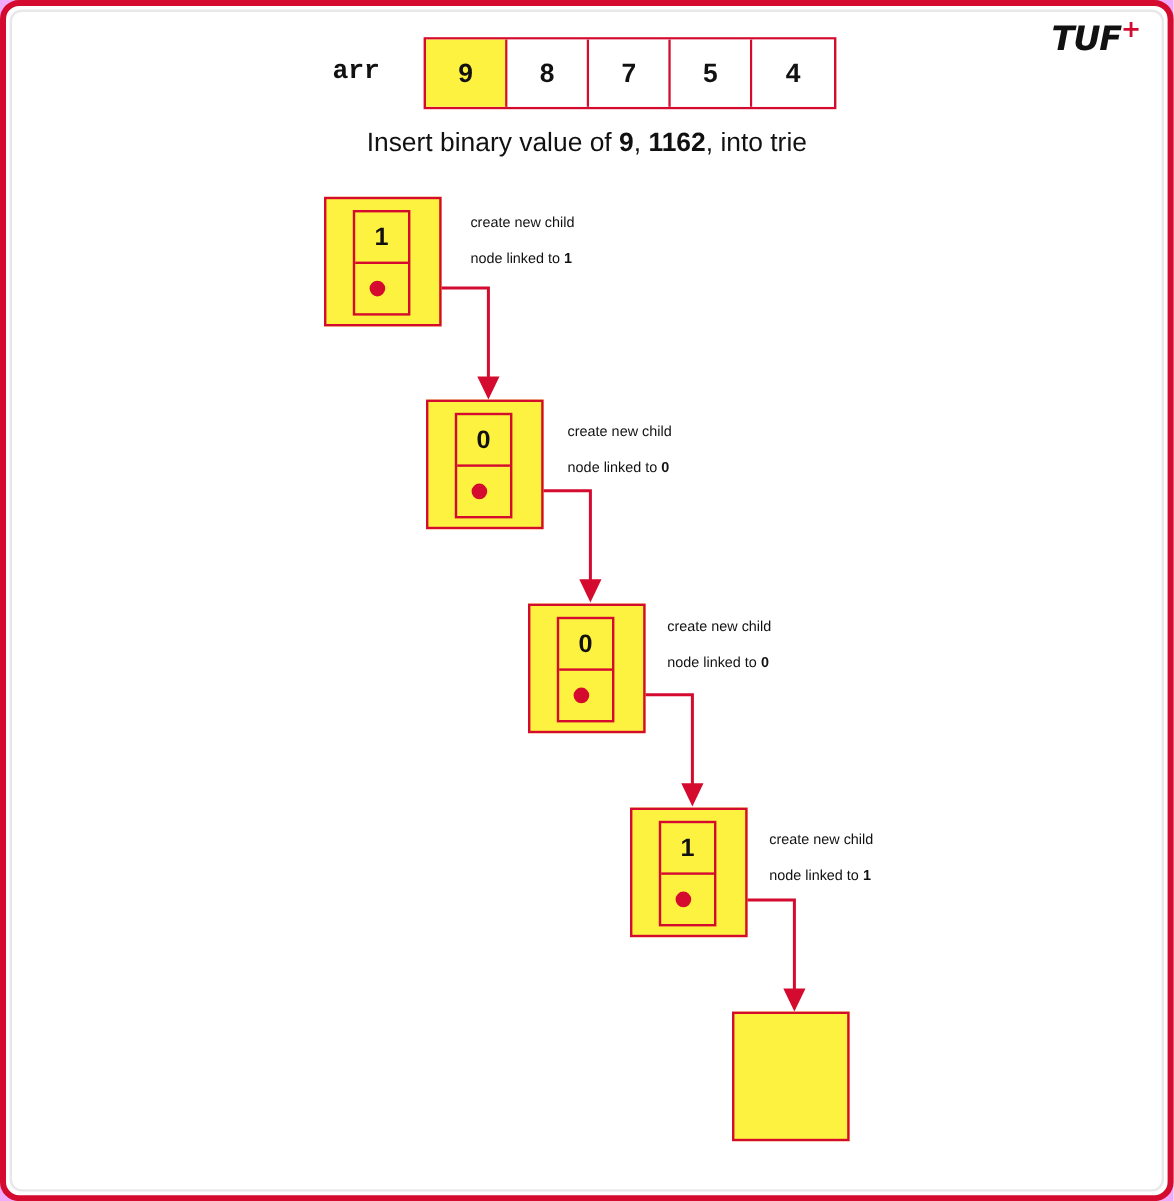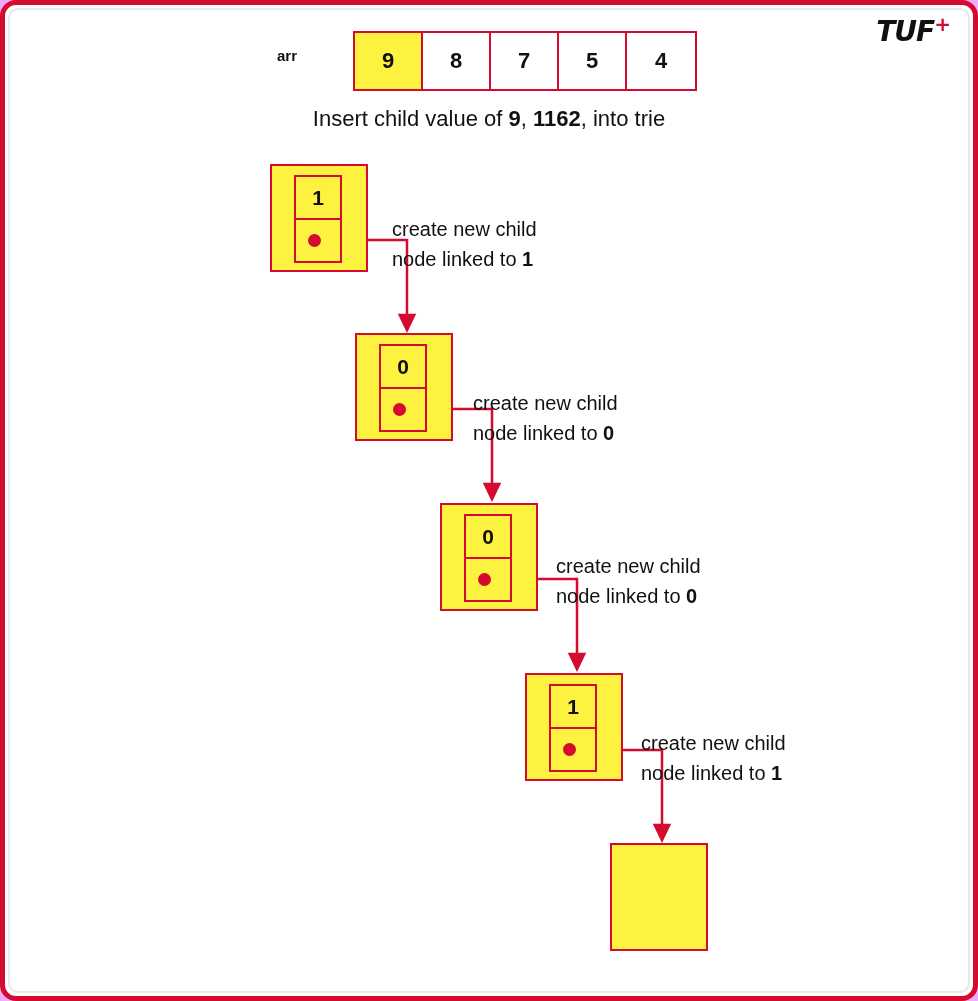--- a/index.html
+++ b/index.html
@@ -52,23 +52,24 @@
     font-size: 20px;
     vertical-align: super;
     font-style: normal;
   }
 
   
   .arr-label {
     position: absolute;
     left: 277px;
     top: 47px;
-    font-size: 15px;
-    font-weight: bold;
-    color: #111111;
+    font-size: 22px;
+    font-weight: bold;
+    color: #111111;
+    font-family: Liberation Mono, monospace;
   }
   .arr {
     position: absolute;
     left: 353px;
     top: 31px;
     display: flex;
     border: 2px solid #d40a2e;
   }
   .arr .cell {
     width: 68px;
@@ -133,25 +134,24 @@
     top: 14px;
     width: 13px;
     height: 13px;
     border-radius: 50%;
     background: #d40a2e;
   }
 
   
   .side-label {
     position: absolute;
-    font-size: 20px;
+    font-size: 12px;
     color: #111111;
     line-height: 30px;
     white-space: nowrap;
-    margin-top: 44px;
   }
   .side-label b { font-weight: bold; }
 
   svg.links {
     position: absolute;
     left: 0; top: 0;
     width: 978px; height: 1001px;
     pointer-events: none;
   }
 </style>
@@ -166,21 +166,21 @@
 
   <div class="arr-label">arr</div>
   <div class="arr">
     <div class="cell hl">9</div>
     <div class="cell">8</div>
     <div class="cell">7</div>
     <div class="cell">5</div>
     <div class="cell">4</div>
   </div>
 
-  <div class="caption"><span>Insert child value of </span><b>9</b><span>, </span><b>1162</b><span>, into trie</span></div>
+  <div class="caption"><span>Insert binary value of </span><b>9</b><span>, </span><b>1162</b><span>, into trie</span></div>
 
   <svg class="links">
     <defs>
       <marker id="ah" markerWidth="9" markerHeight="9" refX="4.2" refY="4.2" orient="auto">
         <path d="M0.5,0.5 L8.2,4.2 L0.5,7.9 z" fill="#d40a2e"></path>
       </marker>
     </defs>
 
     <path d="M325,240 L407,240 L407,323" stroke="#d40a2e" stroke-width="2.5" fill="none" marker-end="url(#ah)"></path>
 

